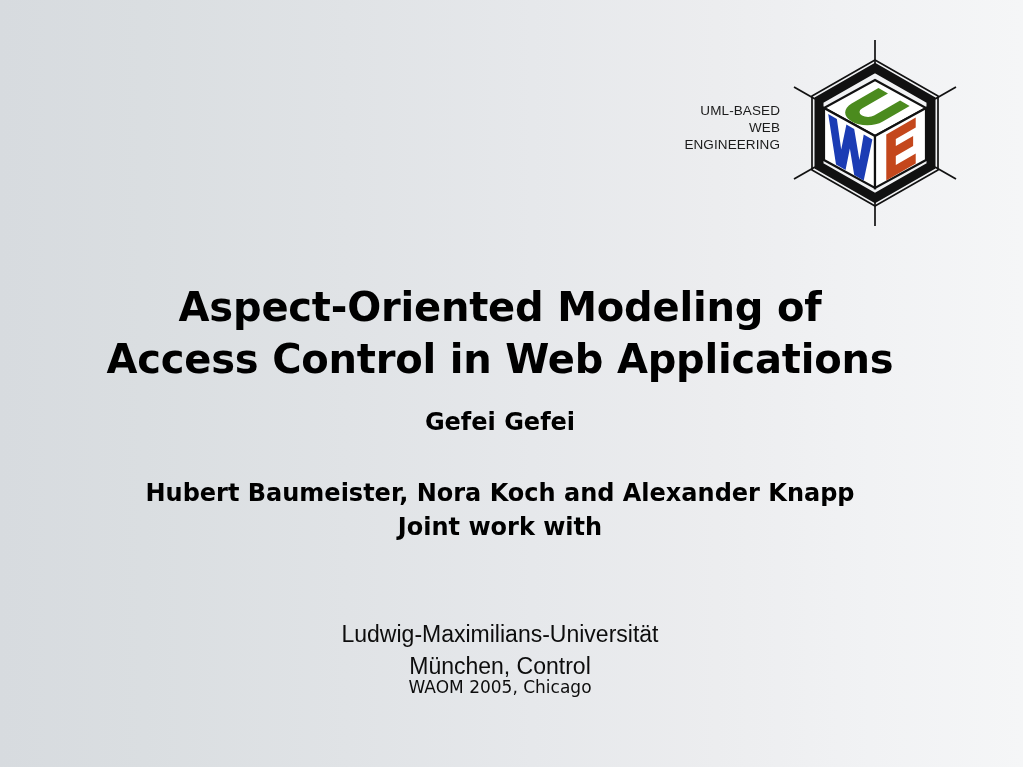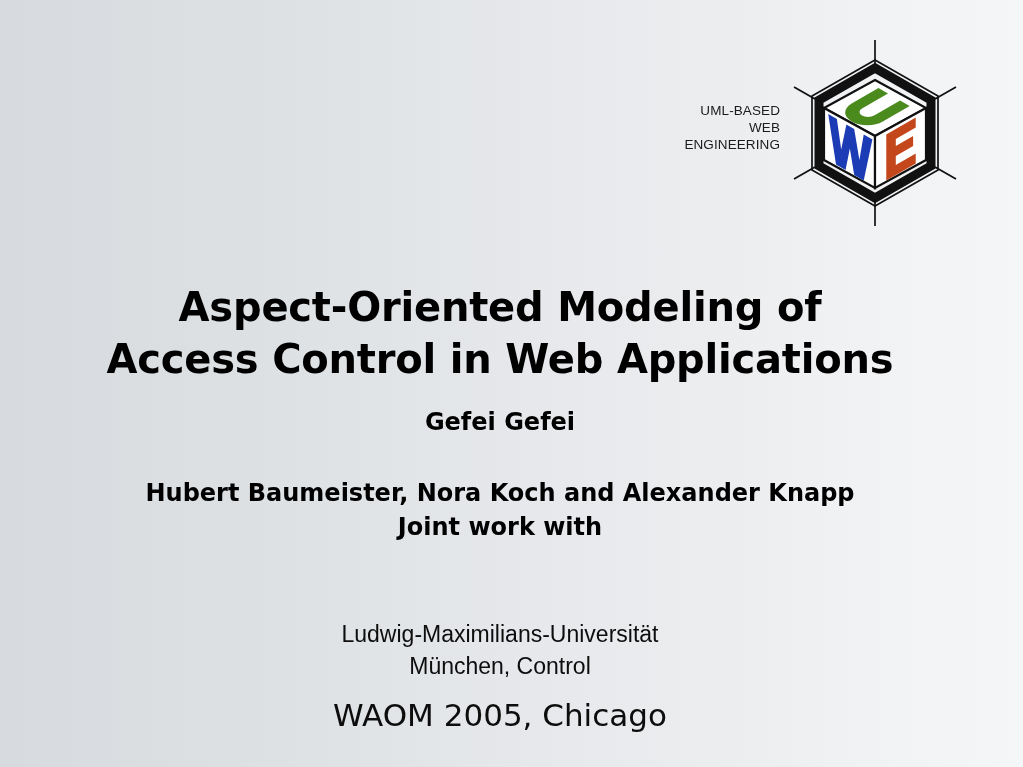--- a/index.html
+++ b/index.html
@@ -119,24 +119,23 @@
   }
   #affiliation .aline { display: block; }
 
   #venue {
     position: absolute;
     left: 0;
     top: 672px;
     width: 1000px;
     font-family: "DejaVu Sans", sans-serif;
     font-weight: normal;
-    font-size: 31px;
+    font-size: 17px;
     line-height: 30px;
     color: #0d0d0d;
-    margin-top: 28px;
   }
 </style>
 </head>
 <body>
 
 <div id="slide">
 
   <div id="logo-block">
 
     <div id="logo-caption">UML-BASED

